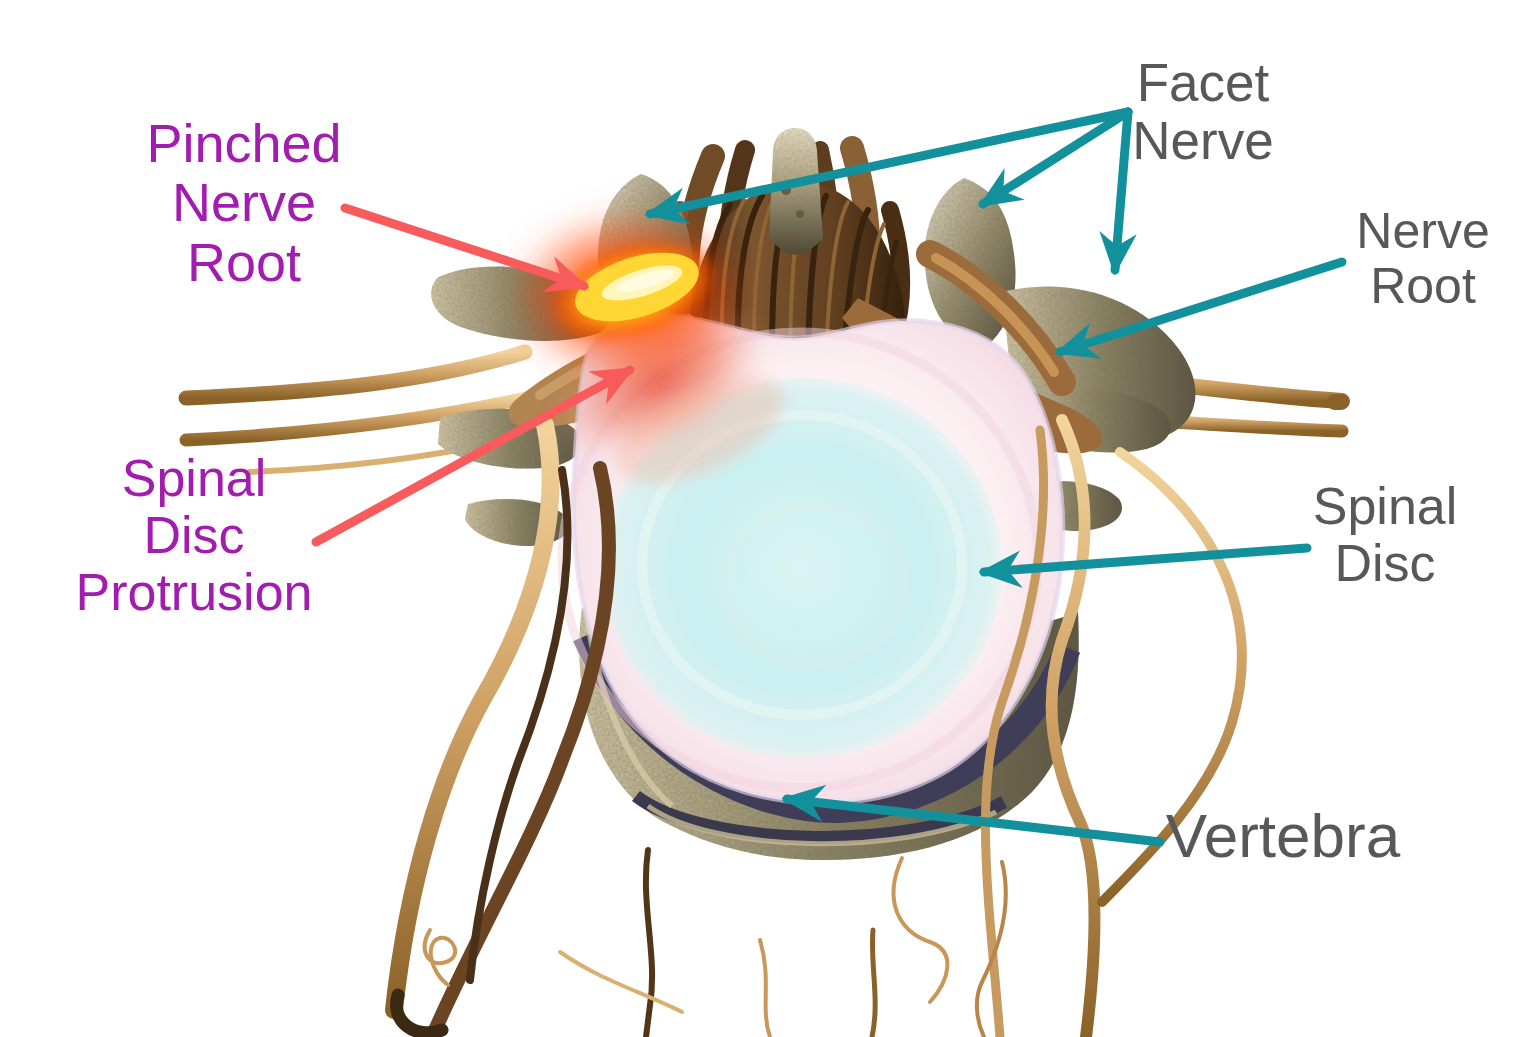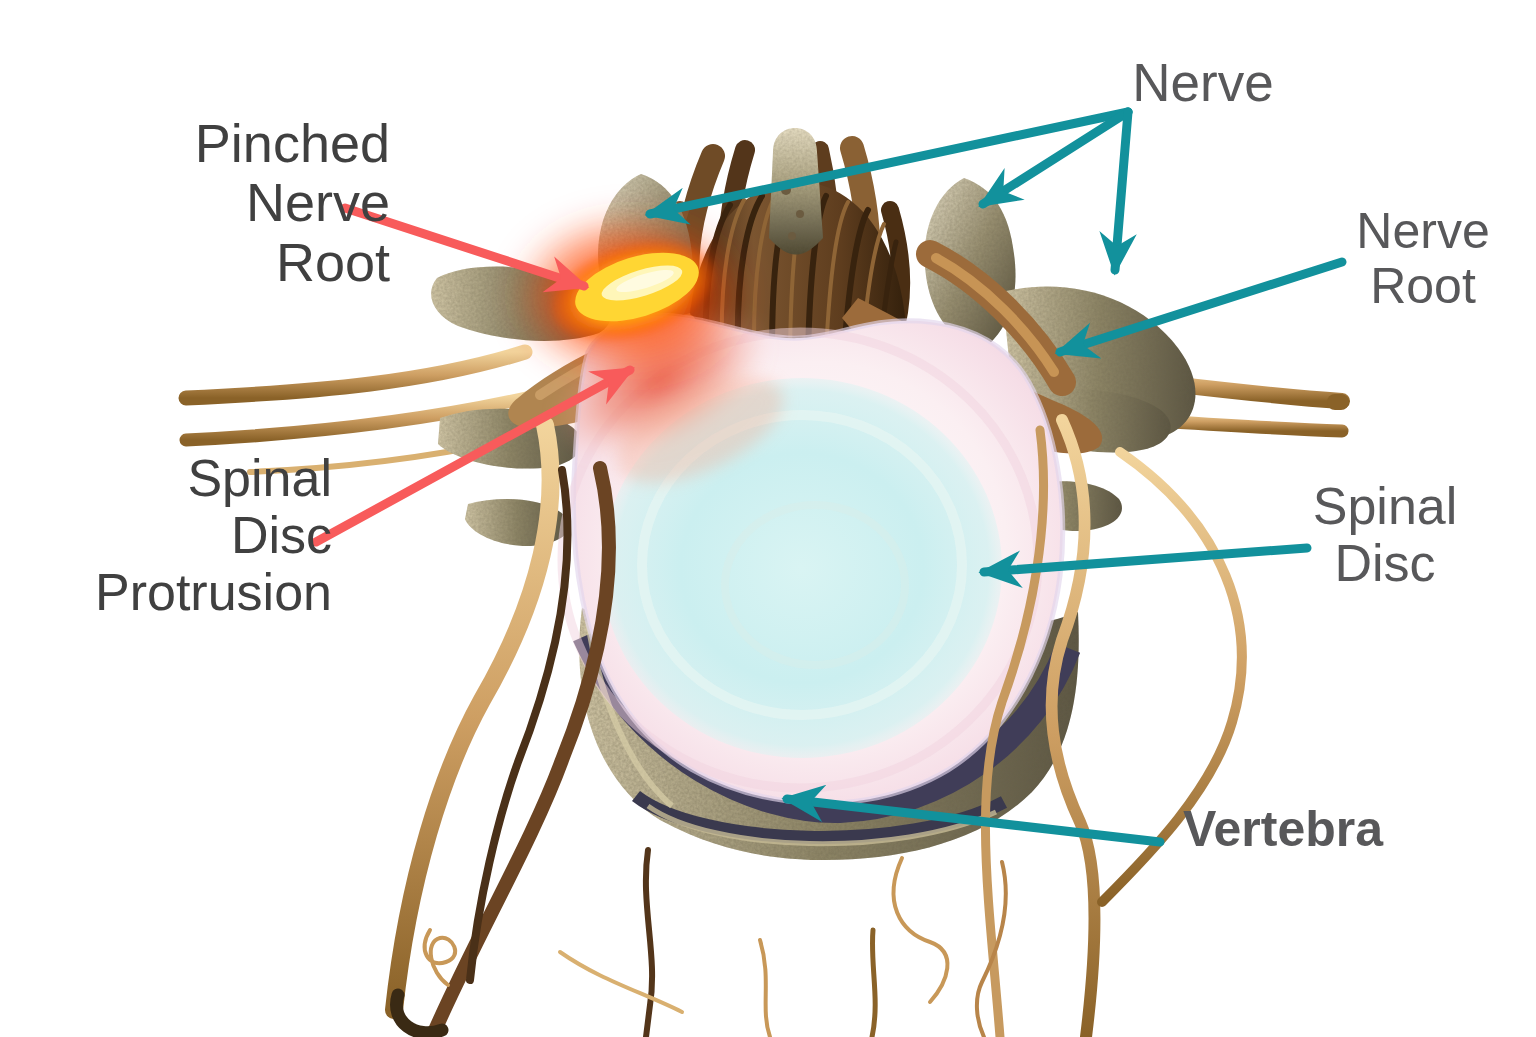--- a/index.html
+++ b/index.html
@@ -1,28 +1,28 @@
 <!DOCTYPE html>
 <html><head>
 <meta charset="utf-8">
 <style>
   html,body{margin:0;padding:0;background:#ffffff;}
   .stage{position:relative;width:1536px;height:1037px;background:#ffffff;overflow:hidden;
          font-family:"Liberation Sans", sans-serif;}
   .stage svg{position:absolute;left:0;top:0;}
   .label{position:absolute;text-align:center;line-height:1.1;letter-spacing:0px;}
   .label div{white-space:nowrap;}
-  .lbl-red{color:#404040;text-align:right;}
+  .lbl-red{color:#a21caf;}
   .lbl-gray{color:#58585A;}
   #lbl-pinched{left:98px;top:114px;width:292px;font-size:54px;}
   #lbl-facet{left:1093px;top:54px;width:220px;font-size:53px;}
   #lbl-nerveroot{left:1318px;top:204px;width:210px;font-size:50px;}
   #lbl-protrusion{left:56px;top:450px;width:276px;font-size:52px;}
   #lbl-spinaldisc{left:1282px;top:478px;width:206px;font-size:52px;}
-  #lbl-vertebra{left:1158px;top:802px;width:250px;font-size:50px;font-weight:bold;}
+  #lbl-vertebra{left:1158px;top:802px;width:250px;font-size:62px;}
 </style>
 </head>
 <body>
 
 <div class="stage">
 
 <svg width="1536" height="1037" viewBox="0 0 1536 1037">
   <defs>
 
     <linearGradient id="boneV" x1="0" y1="0" x2="0" y2="1">
@@ -253,20 +253,21 @@
   </g>
 </svg>
 
 <div class="label lbl-red" id="lbl-pinched">
   <div>Pinched</div>
   <div>Nerve</div>
   <div>Root</div>
 </div>
 
 <div class="label lbl-gray" id="lbl-facet">
+  <div>Facet</div>
   <div>Nerve</div>
 </div>
 
 <div class="label lbl-gray" id="lbl-nerveroot">
   <div>Nerve</div>
   <div>Root</div>
 </div>
 
 <div class="label lbl-red" id="lbl-protrusion">
   <div>Spinal</div>

